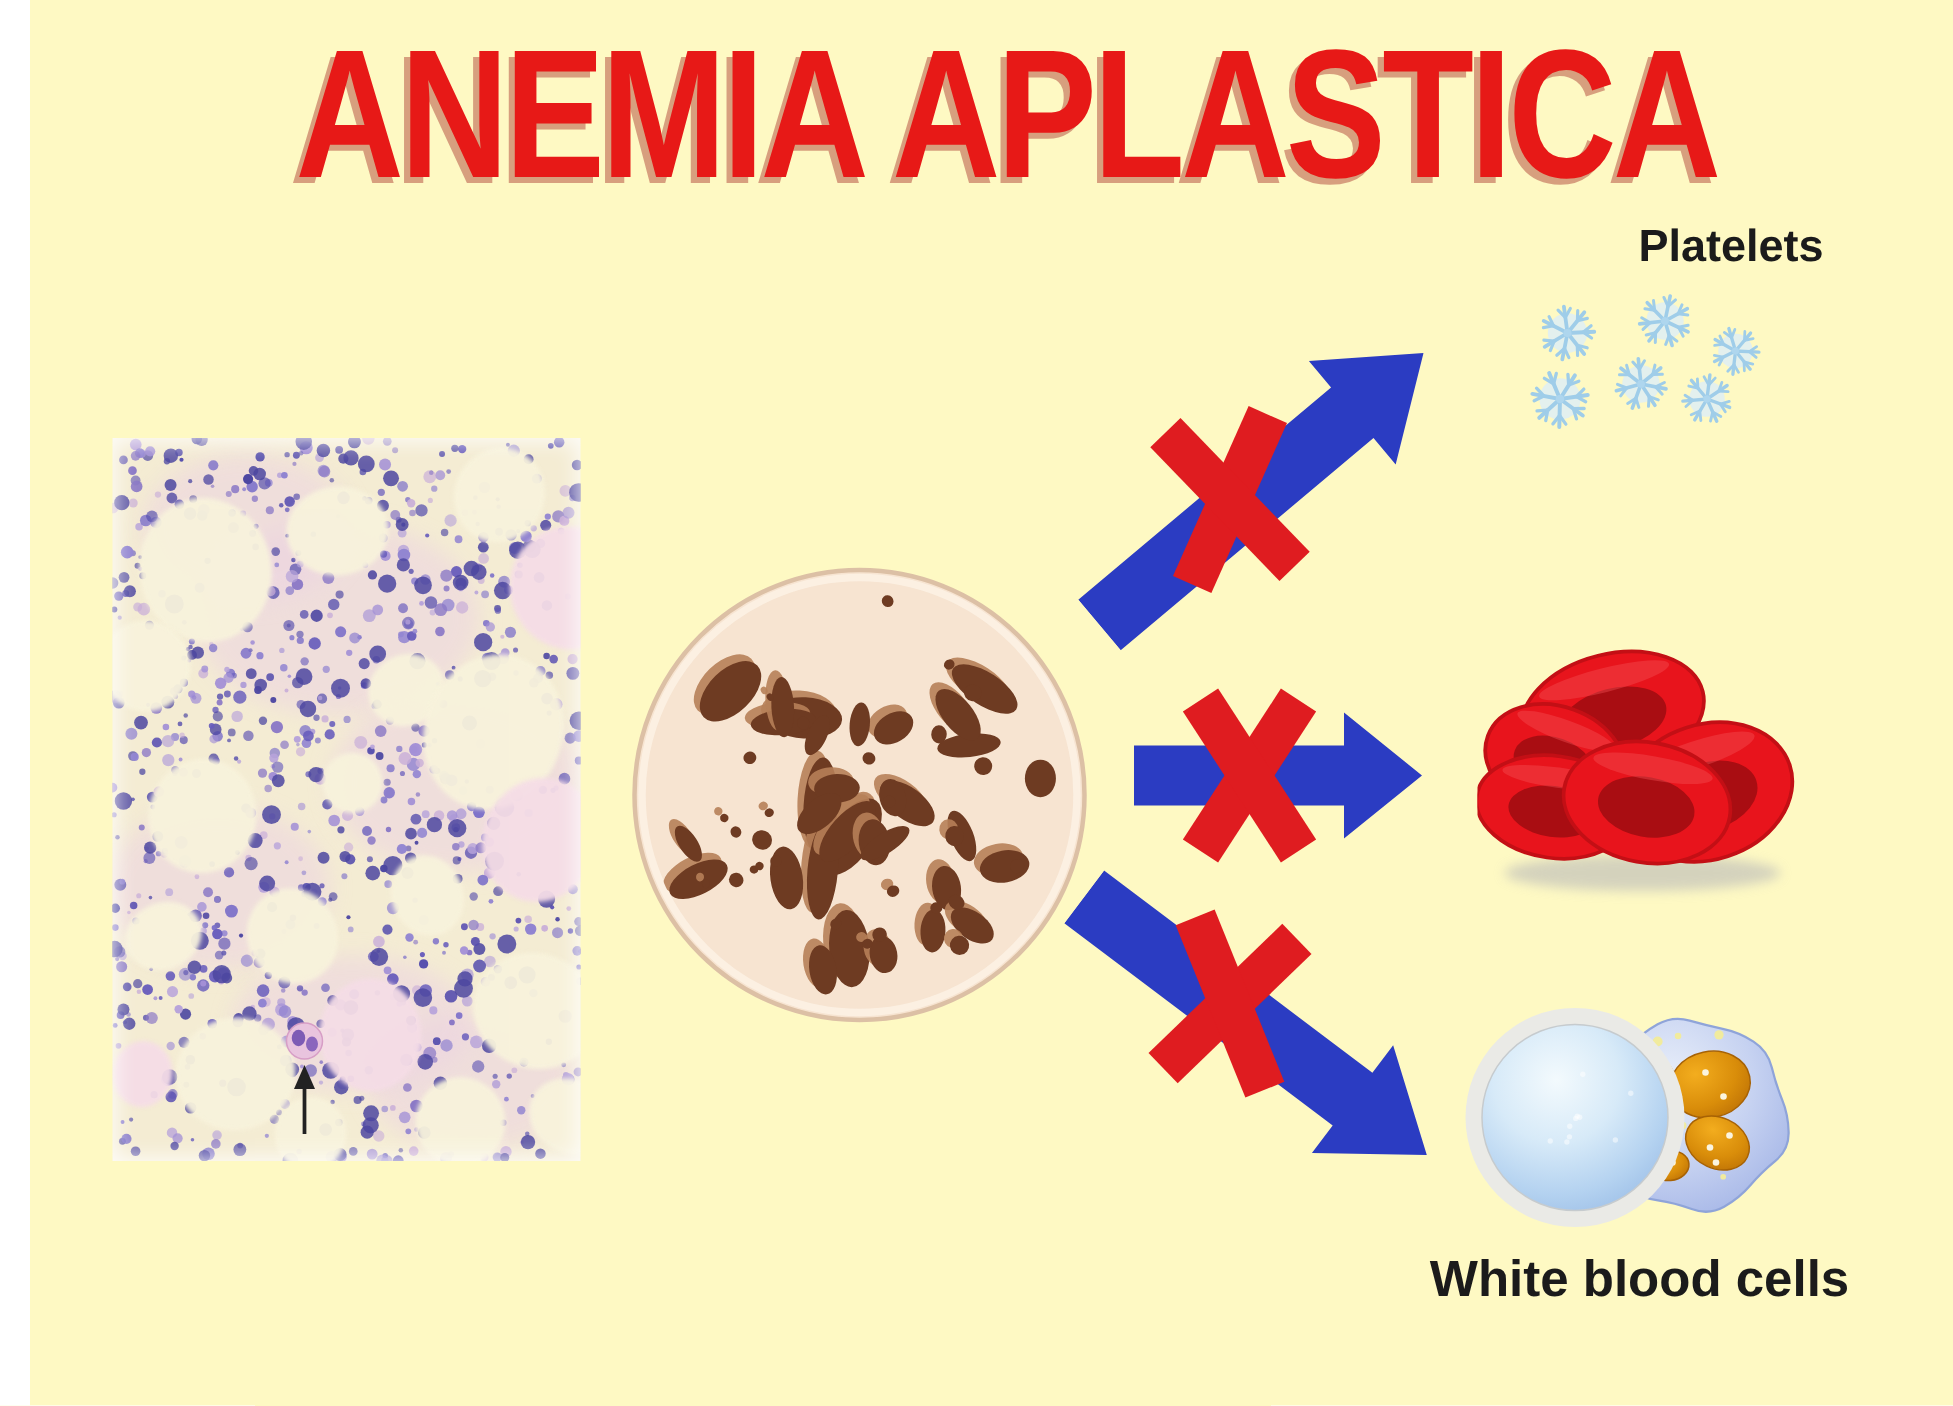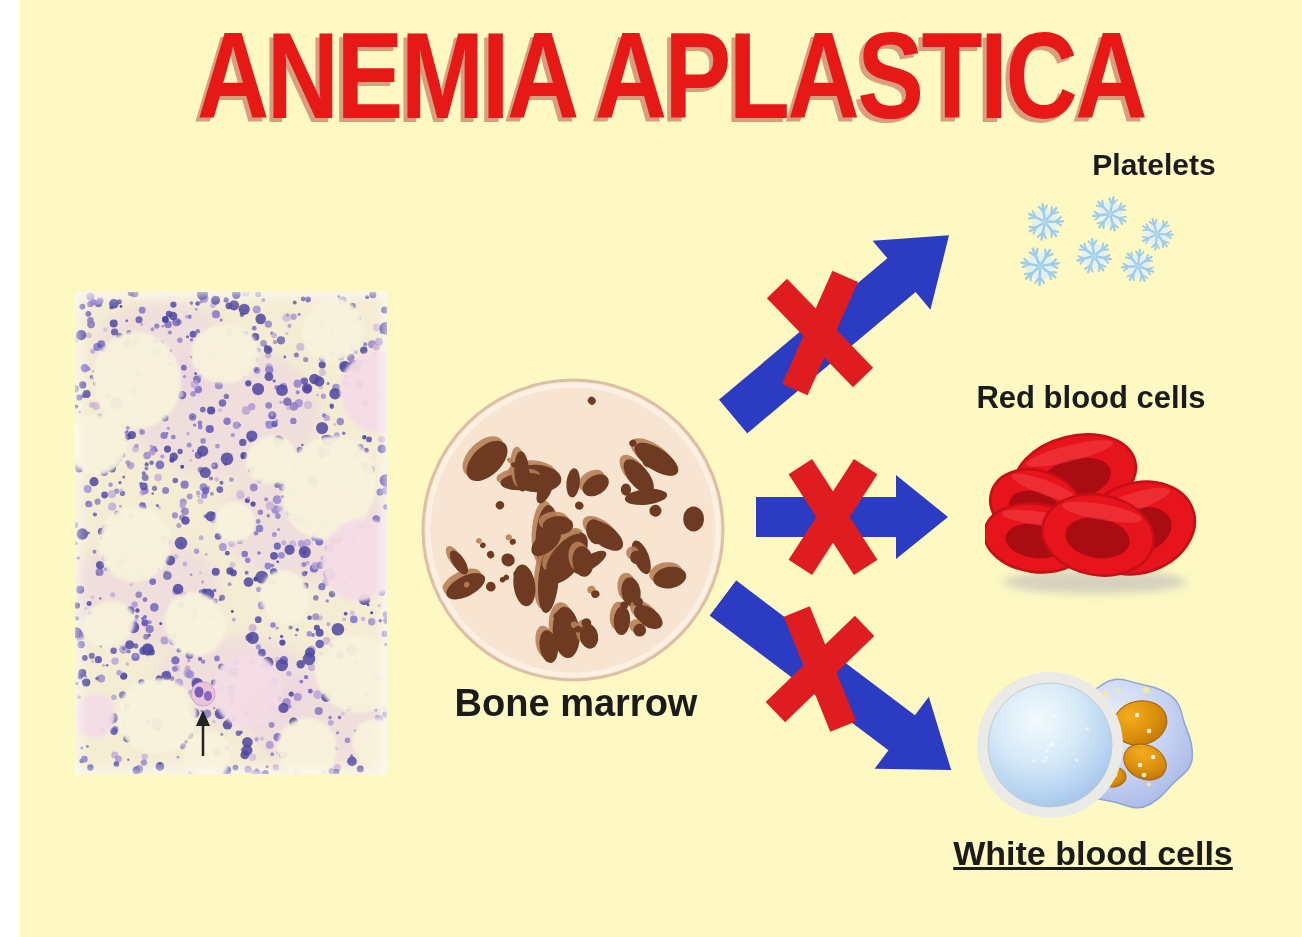--- a/index.html
+++ b/index.html
@@ -1081,21 +1081,20 @@
         <ellipse cx="260.05899335894486" cy="202.40543153780825" rx="4.810734221711755" ry="4.682286964313245" transform="rotate(132 260.05899335894486 202.40543153780825)" fill="#6e3b22"></ellipse>
         <ellipse cx="90.81860738115854" cy="162.27067120403098" rx="2.847751870751381" ry="3.125303955699157" transform="rotate(69 90.81860738115854 162.27067120403098)" fill="#b67f58" opacity="0.9"></ellipse>
         <ellipse cx="94.81860738115854" cy="166.77067120403098" rx="2.847751870751381" ry="3.125303955699157" transform="rotate(69 94.81860738115854 166.77067120403098)" fill="#6e3b22"></ellipse>
         <ellipse cx="139.2107696267899" cy="240.966679654264" rx="3.5458742128685117" ry="3.8633751560727667" transform="rotate(45 139.2107696267899 240.966679654264)" fill="#6e3b22"></ellipse>
         <ellipse cx="156.27893848228825" cy="249.70200055036662" rx="3.5396592197939754" ry="3.2703402480178587" transform="rotate(167 156.27893848228825 249.70200055036662)" fill="#b67f58" opacity="0.9"></ellipse>
         <ellipse cx="160.27893848228825" cy="254.20200055036662" rx="3.5396592197939754" ry="3.2703402480178587" transform="rotate(167 160.27893848228825 254.20200055036662)" fill="#6e3b22"></ellipse>
         <ellipse cx="230.6342947712273" cy="86.89267550504634" rx="6.013945217244327" ry="5.531721734338103" transform="rotate(11 230.6342947712273 86.89267550504634)" fill="#6e3b22"></ellipse>
       </g>
     </svg>
 
-  <div id="lbl-marrow" class="lbl" style="color: rgb(27, 27, 27);">Bone marrow</div>
 
   <svg id="arrow-top" class="arrow" width="282" height="120">
     <polygon points="0,38 220,38 220,15 282,60 220,105 220,82 0,82" fill="#2b3cc2"></polygon>
   </svg>
   <svg id="arrow-mid" class="arrow" width="192" height="120">
     <polygon points="0,40 140,40 140,18 192,60 140,102 140,80 0,80" fill="#2b3cc2"></polygon>
   </svg>
   <svg id="arrow-bot" class="arrow" width="286" height="120">
     <polygon points="0,38 224,38 224,15 286,60 224,105 224,82 0,82" fill="#2b3cc2"></polygon>
   </svg>
@@ -1266,21 +1265,20 @@
         <line x1="0" y1="0" x2="-4.1" y2="-16.5" stroke="#9fcde9" stroke-width="2.4" stroke-linecap="round"></line>
         <line x1="-2.4" y1="-9.7" x2="0.2" y2="-15.7" stroke="#9fcde9" stroke-width="2" stroke-linecap="round"></line>
         <line x1="-2.4" y1="-9.7" x2="-7.4" y2="-13.8" stroke="#9fcde9" stroke-width="2" stroke-linecap="round"></line>
         <line x1="0" y1="0" x2="11.0" y2="-12.9" stroke="#9fcde9" stroke-width="2.4" stroke-linecap="round"></line>
         <line x1="6.5" y1="-7.6" x2="12.8" y2="-9.0" stroke="#9fcde9" stroke-width="2" stroke-linecap="round"></line>
         <line x1="6.5" y1="-7.6" x2="6.9" y2="-14.1" stroke="#9fcde9" stroke-width="2" stroke-linecap="round"></line>
         <circle cx="0" cy="0" r="2.6" fill="#aed6ee"></circle>
       </g>
     </svg>
 
-  <div id="lbl-rbc" class="lbl" style="color: rgb(27, 27, 27);">Red blood cells</div>
   <svg id="rbc-svg" class="art" width="230" height="180">
       <defs>
         <filter id="rbcblur" x="-50%" y="-50%" width="200%" height="200%">
           <feGaussianBlur stdDeviation="4"></feGaussianBlur>
         </filter>
       </defs>
       <ellipse cx="110" cy="152" rx="92" ry="12" fill="#b9b9b9" opacity="0.6" filter="url(#rbcblur)"></ellipse>
       <g transform="translate(90,46) rotate(-14)">
         <ellipse cx="0" cy="0" rx="62" ry="40" fill="#e8141c" stroke="#c30f15" stroke-width="2.5"></ellipse>
         <ellipse cx="0" cy="3" rx="35.96" ry="20" fill="#a90d12"></ellipse>
@@ -1369,15 +1367,15 @@
         <circle cx="85.5" cy="80.6" r="1.8" fill="#ffffff" opacity="0.5"></circle>
         <circle cx="81.3" cy="92.9" r="1.8" fill="#ffffff" opacity="0.5"></circle>
         <circle cx="68.5" cy="95.7" r="1.8" fill="#ffffff" opacity="0.5"></circle>
         <circle cx="90.2" cy="51.2" r="1.8" fill="#ffffff" opacity="0.5"></circle>
         <circle cx="122.2" cy="63.8" r="1.8" fill="#ffffff" opacity="0.5"></circle>
         <circle cx="81.5" cy="85.8" r="1.8" fill="#ffffff" opacity="0.5"></circle>
         <circle cx="111.9" cy="95.0" r="1.8" fill="#ffffff" opacity="0.5"></circle>
         <circle cx="88.1" cy="79.8" r="1.8" fill="#ffffff" opacity="0.5"></circle>
       </g>
     </svg>
-  <div id="lbl-wbc" class="lbl" style="color: rgb(27, 27, 27); text-decoration: underline;">White blood cells</div>
+  <div id="lbl-wbc" class="lbl" style="color: rgb(27, 27, 27);">White blood cells</div>
 
 </div>
 
 </body></html>

